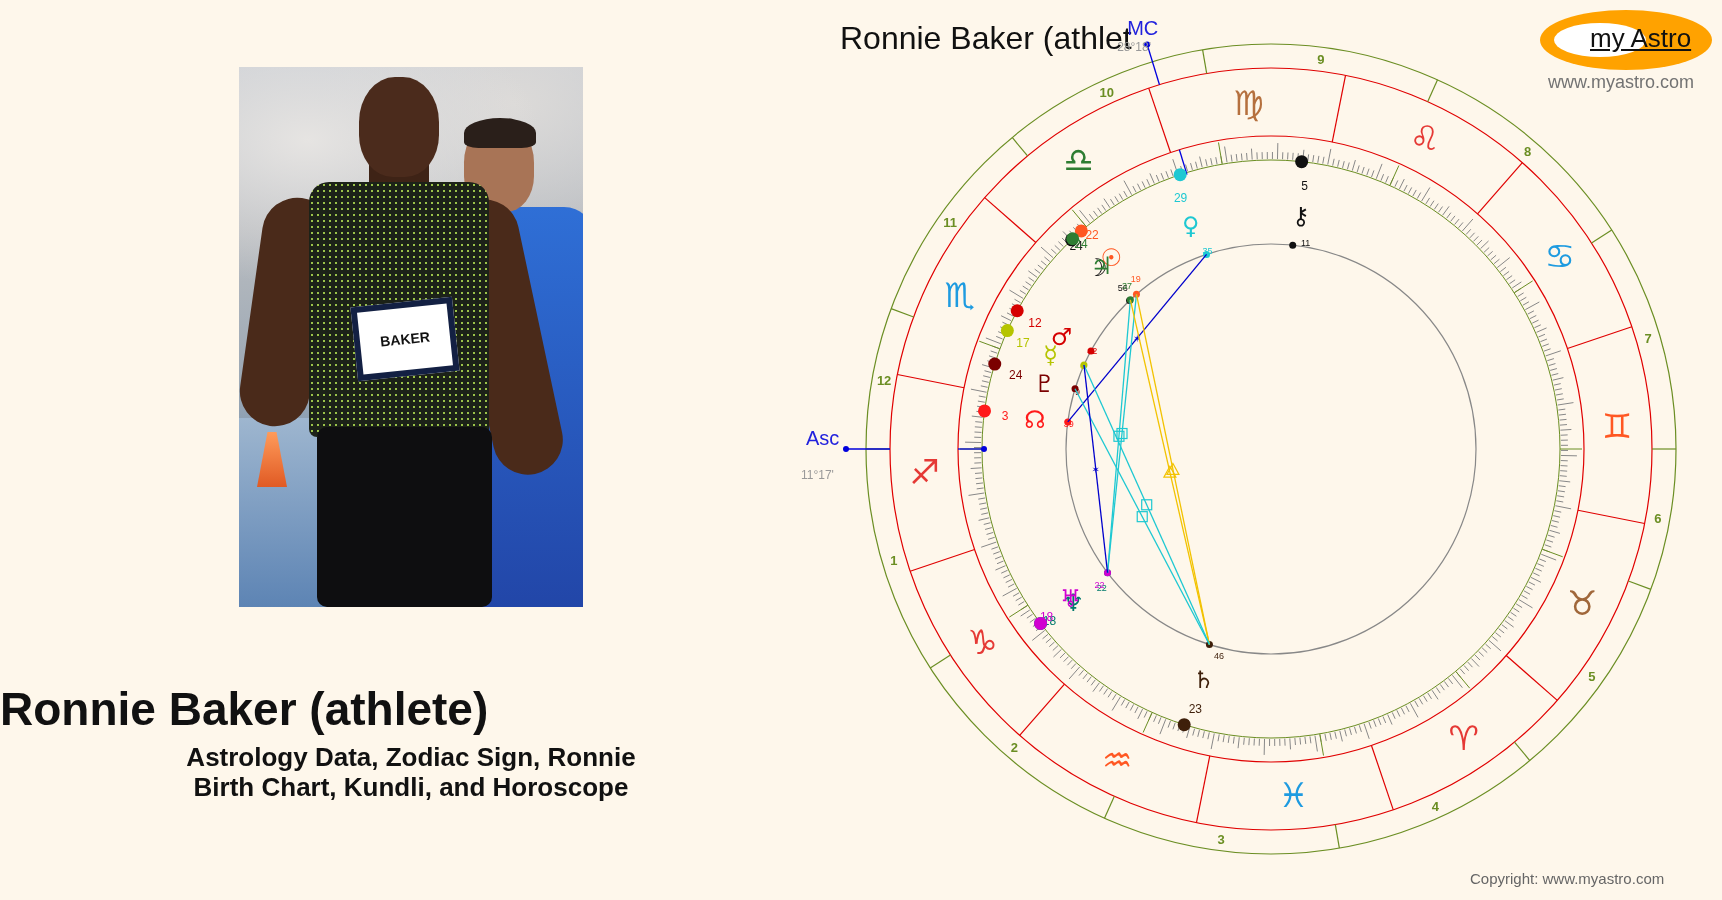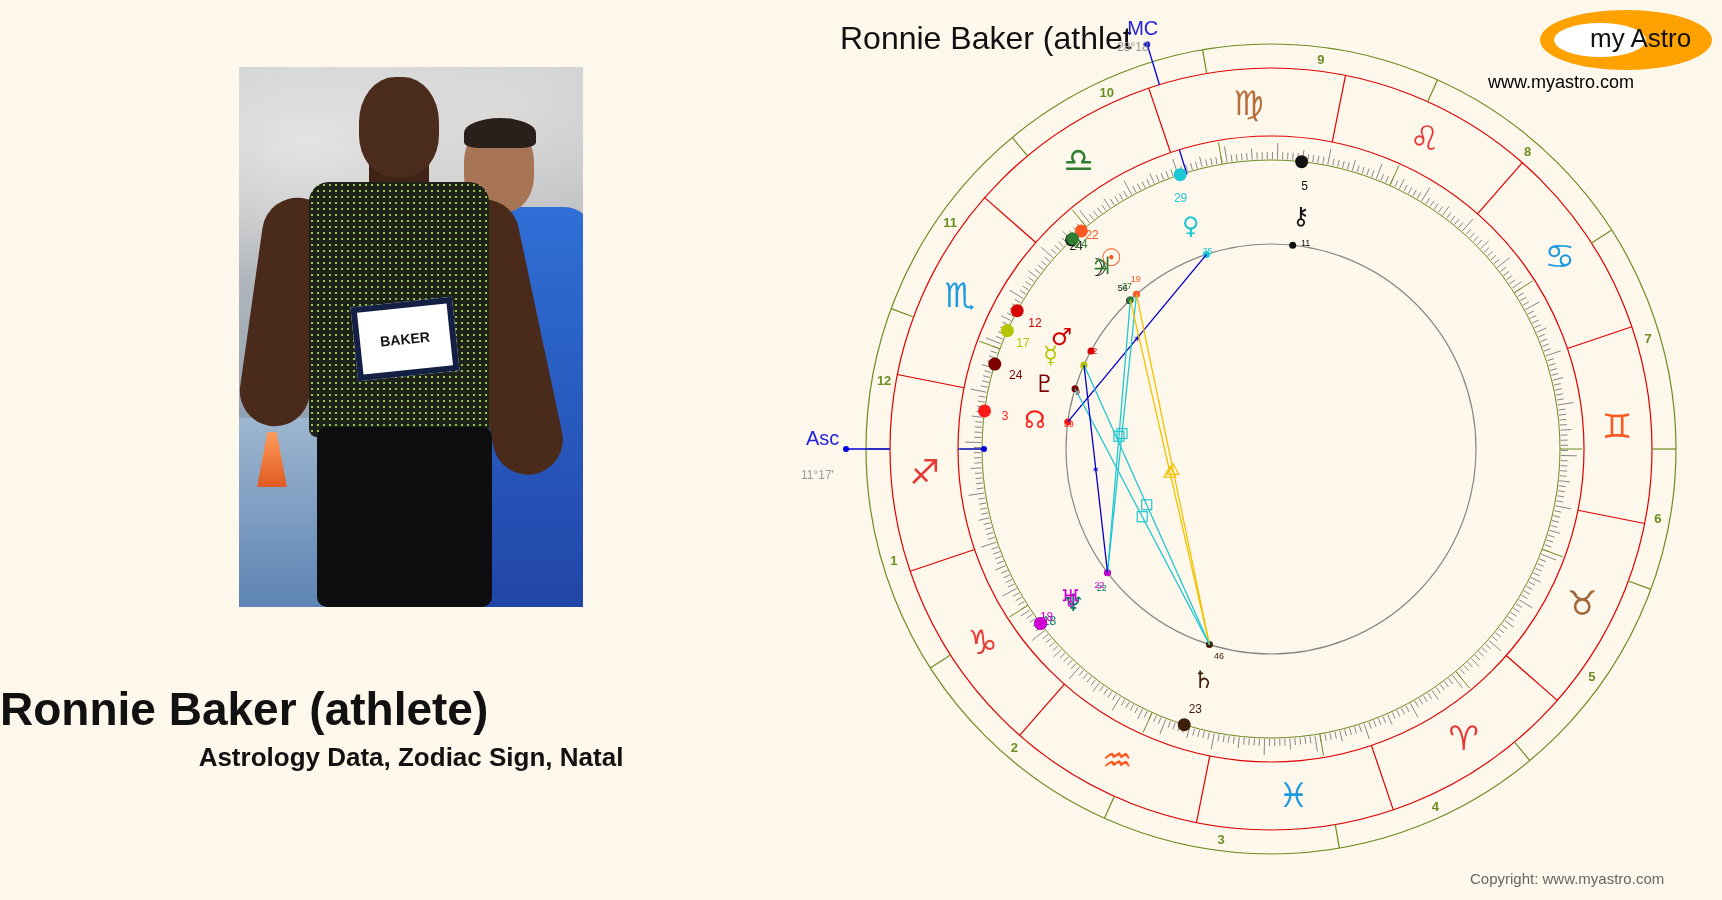--- a/index.html
+++ b/index.html
@@ -19,22 +19,22 @@
   .photo .arm-l{position:absolute;left:2px;top:120px;width:70px;height:230px;border-radius:40px;background:#4a2a1a;transform:rotate(8deg);}
   .photo .arm-r{position:absolute;left:222px;top:120px;width:70px;height:280px;border-radius:40px;background:#4a2a1a;transform:rotate(-12deg);}
   .photo .vest{position:absolute;left:60px;top:105px;width:180px;height:255px;border-radius:20px 20px 8px 8px;
      background:radial-gradient(circle,#9bc34a 1px,transparent 1.4px) 0 0/6px 6px,#1c2218;}
   .photo .bib{position:absolute;left:105px;top:225px;width:90px;height:62px;background:#fff;border:6px solid #132043;transform:rotate(-6deg);font-size:14px;font-weight:bold;color:#111;text-align:center;line-height:62px;}
   .photo .shorts{position:absolute;left:68px;top:350px;width:175px;height:180px;border-radius:10px;background:#0e0e10;}
   .topname{position:absolute;left:840px;top:20px;font-size:32px;font-weight:normal;color:#111;white-space:nowrap;}
   .logo{position:absolute;left:1540px;top:10px;width:172px;height:60px;}
   .logo .ell{position:absolute;left:0;top:0;width:172px;height:60px;border-radius:50%;background:#ffa200;}
   .logo .in{position:absolute;left:14px;top:13px;width:92px;height:34px;border-radius:50%;background:#ffffff;}
-  .logo .txt{position:absolute;left:50px;top:13px;font-size:26px;color:#111;white-space:nowrap;}
-  .logo-url{position:absolute;left:1488px;top:72px;font-size:18px;color:#000000;}
+  .logo .txt{position:absolute;left:50px;top:13px;font-size:26px;color:#111;white-space:nowrap;text-decoration:underline;}
+  .logo-url{position:absolute;left:1548px;top:72px;font-size:18px;color:#737373;}
   .bigname{position:absolute;left:0;width:822px;top:682px;font-size:46px;font-weight:bold;color:#111;}
   .subtitle{position:absolute;left:0;width:822px;top:742px;text-align:center;font-size:26px;font-weight:bold;color:#111;line-height:30px;}
   .copyright{position:absolute;left:1470px;top:870px;font-size:15px;color:#666;white-space:nowrap;}
   svg.wheel{position:absolute;left:0;top:0;}
 </style>
 </head>
 <body>
 
 <div class="photo">
   <div class="bgblur1"></div>
@@ -51,21 +51,22 @@
     <div class="neck"></div>
     <div class="vest"></div>
     <div class="bib">BAKER</div>
     <div class="shorts"></div>
     <div class="head"></div>
   </div>
 </div>
 
 <div class="bigname">Ronnie Baker (athlete)</div>
 <div class="subtitle">
-  <div>Astrology Data, Zodiac Sign, Natal</div>
+  <div>Astrology Data, Zodiac Sign, Ronnie</div>
+  <div>Birth Chart, Kundli, and Horoscope</div>
 </div>
 
 <div class="topname">Ronnie Baker (athlet</div>
 
 <div class="logo">
   <div class="ell"></div>
     <div class="in"></div>
   <div class="txt">my Astro</div>
 </div>
 <div class="logo-url">www.myastro.com</div>

